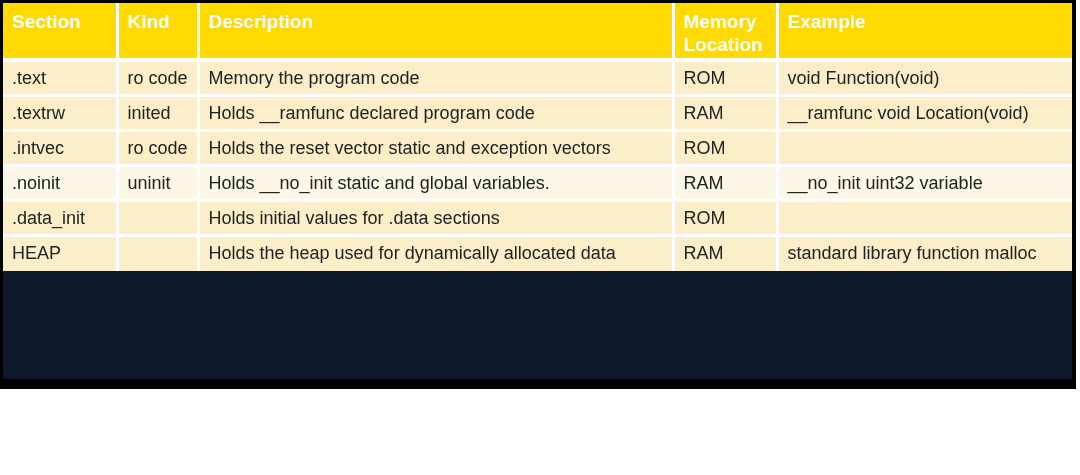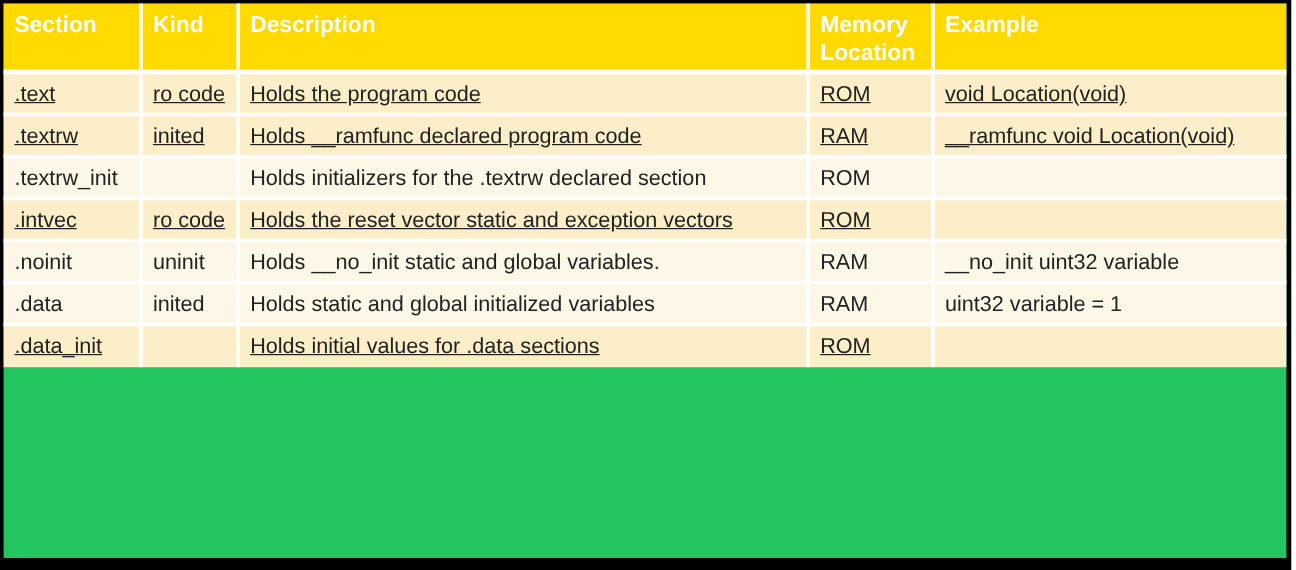--- a/index.html
+++ b/index.html
@@ -4,26 +4,26 @@
 <style>
   html, body {
     margin: 0;
     padding: 0;
     background: #ffffff;
     width: 1080px;
     font-family: "Liberation Sans", sans-serif;
   }
   .table-wrap {
     width: 1076px;
-    height: 475px;
+    height: 389px;
     box-sizing: border-box;
     border-style: solid;
     border-color: #000000;
     border-width: 3px 4px 10px 3px;
-    background: #22c55e;
+    background: #0f172a;
   }
   table.mem-table {
     width: 100%;
     border-collapse: collapse;
     table-layout: fixed;
   }
   col.c-section { width: 114px; }
   col.c-kind    { width: 81px;  }
   col.c-desc    { width: 475px; }
   col.c-mem     { width: 104px; }
@@ -53,21 +53,21 @@
     padding: 5px 8px 4px 9px;
     line-height: 23px;
     height: 35px;
     box-sizing: border-box;
     border-right: 3px solid #ffffff;
     border-bottom: 3px solid #ffffff;
   }
   .mem-table td:last-child { border-right: none; }
   .mem-table tr:last-child td { border-bottom: none; }
 
-  tr.row-dark  td { background: #fbeec9; text-decoration: underline; }
+  tr.row-dark  td { background: #fbeec9; }
   tr.row-light td { background: #fdf7e8; }
 </style>
 </head>
 <body>
 
 <div class="table-wrap">
   <table class="mem-table">
     <colgroup>
       <col class="c-section">
       <col class="c-kind">
@@ -81,61 +81,54 @@
         <th>Kind</th>
         <th>Description</th>
         <th>Memory Location</th>
         <th>Example</th>
       </tr>
     </thead>
     <tbody>
       <tr class="row-dark">
         <td>.text</td>
         <td>ro code</td>
-        <td>Holds the program code</td>
+        <td>Memory the program code</td>
         <td>ROM</td>
-        <td>void Location(void)</td>
+        <td>void Function(void)</td>
       </tr>
       <tr class="row-dark">
         <td>.textrw</td>
         <td>inited</td>
         <td>Holds __ramfunc declared program code</td>
         <td>RAM</td>
         <td>__ramfunc void Location(void)</td>
-      </tr>
-      <tr class="row-light">
-        <td>.textrw_init</td>
-        <td></td>
-        <td>Holds initializers for the .textrw declared section</td>
-        <td>ROM</td>
-        <td></td>
       </tr>
       <tr class="row-dark">
         <td>.intvec</td>
         <td>ro code</td>
         <td>Holds the reset vector static and exception vectors</td>
         <td>ROM</td>
         <td></td>
       </tr>
       <tr class="row-light">
         <td>.noinit</td>
         <td>uninit</td>
         <td>Holds __no_init static and global variables.</td>
         <td>RAM</td>
         <td>__no_init uint32 variable</td>
       </tr>
-      <tr class="row-light">
-        <td>.data</td>
-        <td>inited</td>
-        <td>Holds static and global initialized variables</td>
-        <td>RAM</td>
-        <td>uint32 variable = 1</td>
-      </tr>
       <tr class="row-dark">
         <td>.data_init</td>
         <td></td>
         <td>Holds initial values for .data sections</td>
         <td>ROM</td>
         <td></td>
       </tr>
+      <tr class="row-dark">
+        <td>HEAP</td>
+        <td></td>
+        <td>Holds the heap used for dynamically allocated data</td>
+        <td>RAM</td>
+        <td>standard library function malloc</td>
+      </tr>
     </tbody>
   </table>
 </div>
 
 </body></html>

